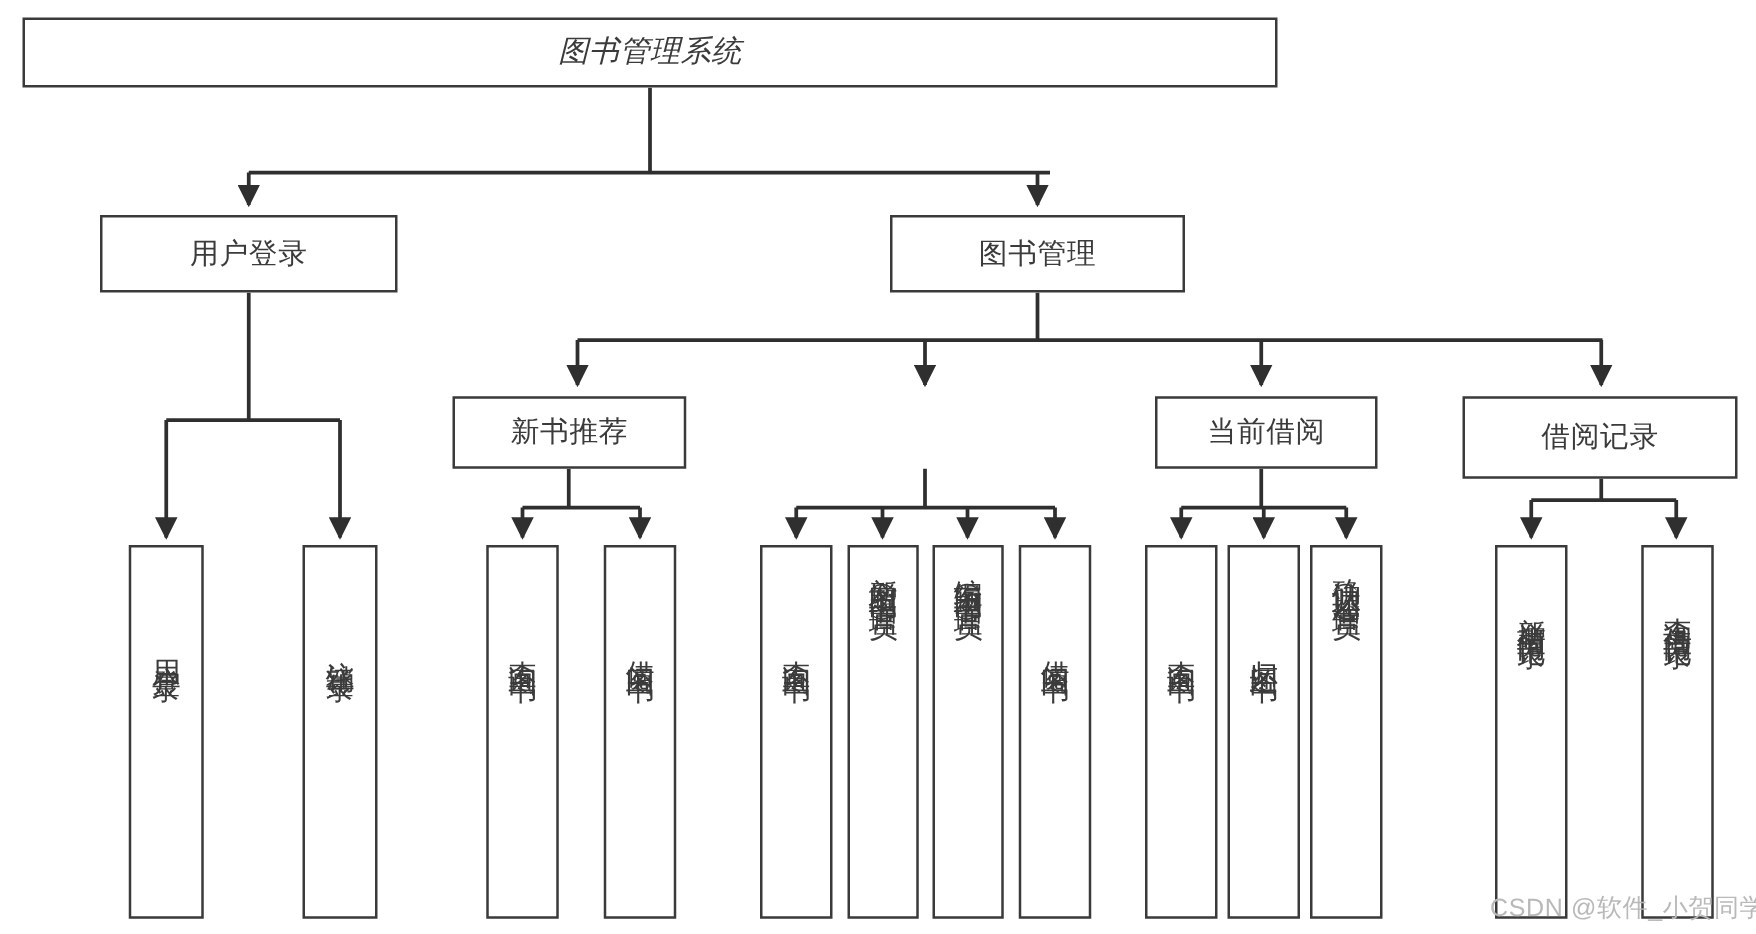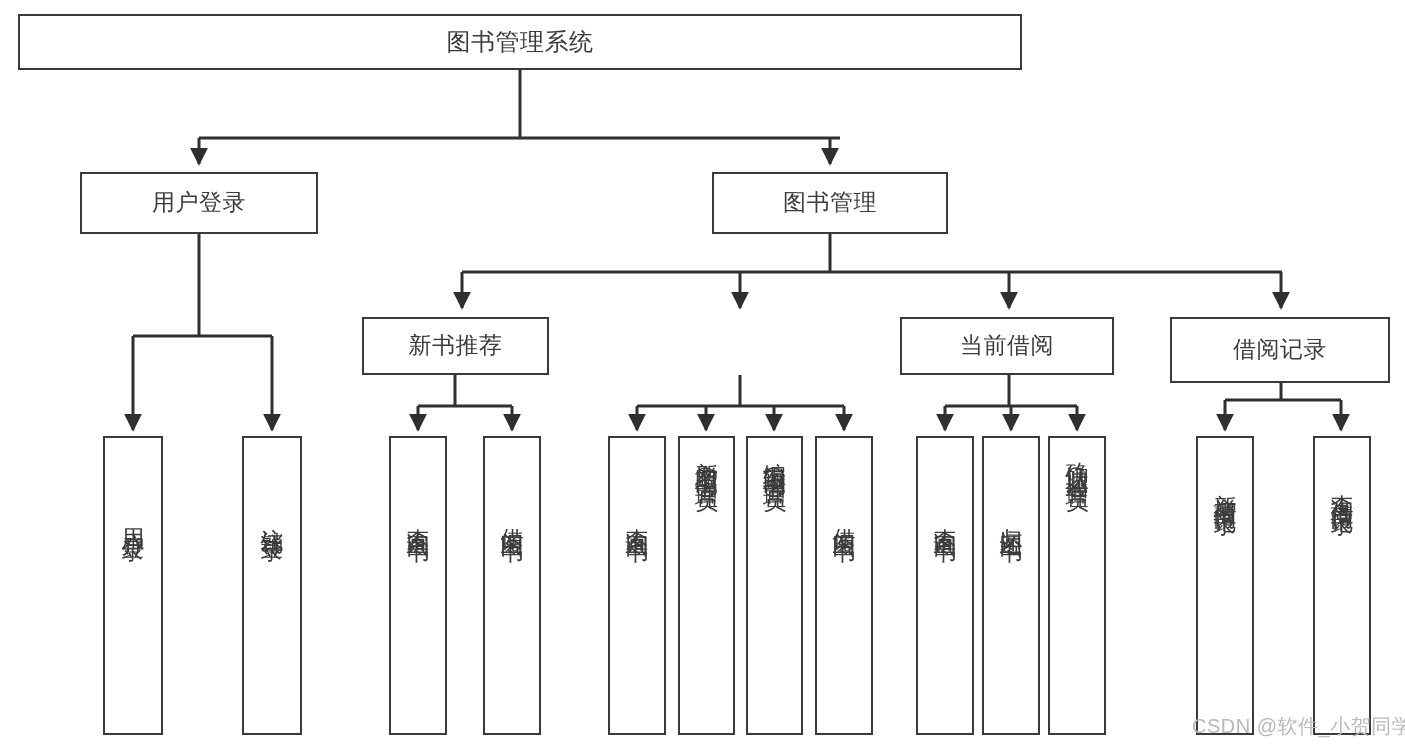--- a/index.html
+++ b/index.html
@@ -37,21 +37,21 @@
     text-align:center;
     color:#3b3b3b;
     line-height:1.12;
     white-space:pre;
   }
   
   .node.horiz .label{
     font-size:23px;
     letter-spacing:0.5px;
   }
-  .node.root .label{ font-size:24px; }
+  .node.root .label{ font-size:24px;font-style:italic; }
   
   .node.vert{
     align-items:flex-start;
     justify-content:center;
     padding-top:0;
   }
   .node.vert .label{
     writing-mode:vertical-rl;
     text-orientation:upright;
     font-size:23px;
@@ -130,21 +130,21 @@
   <div class="node horiz" style="left:80px;top:172px;width:238px;height:62px;">
     <span class="label">用户登录</span>
   </div>
   <div class="node horiz" style="left:712px;top:172px;width:236px;height:62px;">
     <span class="label">图书管理</span>
   </div>
 
   <div class="node horiz" style="left:362px;top:317px;width:187px;height:58px;">
     <span class="label">新书推荐</span>
   </div>
-  <div class="node horiz" style="left:900px;top:317px;width:214px;height:58px;">
+  <div class="node horiz" style="left:924px;top:317px;width:178px;height:58px;">
     <span class="label">当前借阅</span>
   </div>
   <div class="node horiz" style="left:1170px;top:317px;width:220px;height:66px;">
     <span class="label">借阅记录</span>
   </div>
 
   <div class="node vert" style="left:103px;top:436px;width:60px;height:299px;padding-top:72px;">
     <span class="label">用户登录</span>
   </div>
   <div class="node vert" style="left:242px;top:436px;width:60px;height:299px;padding-top:72px;">

